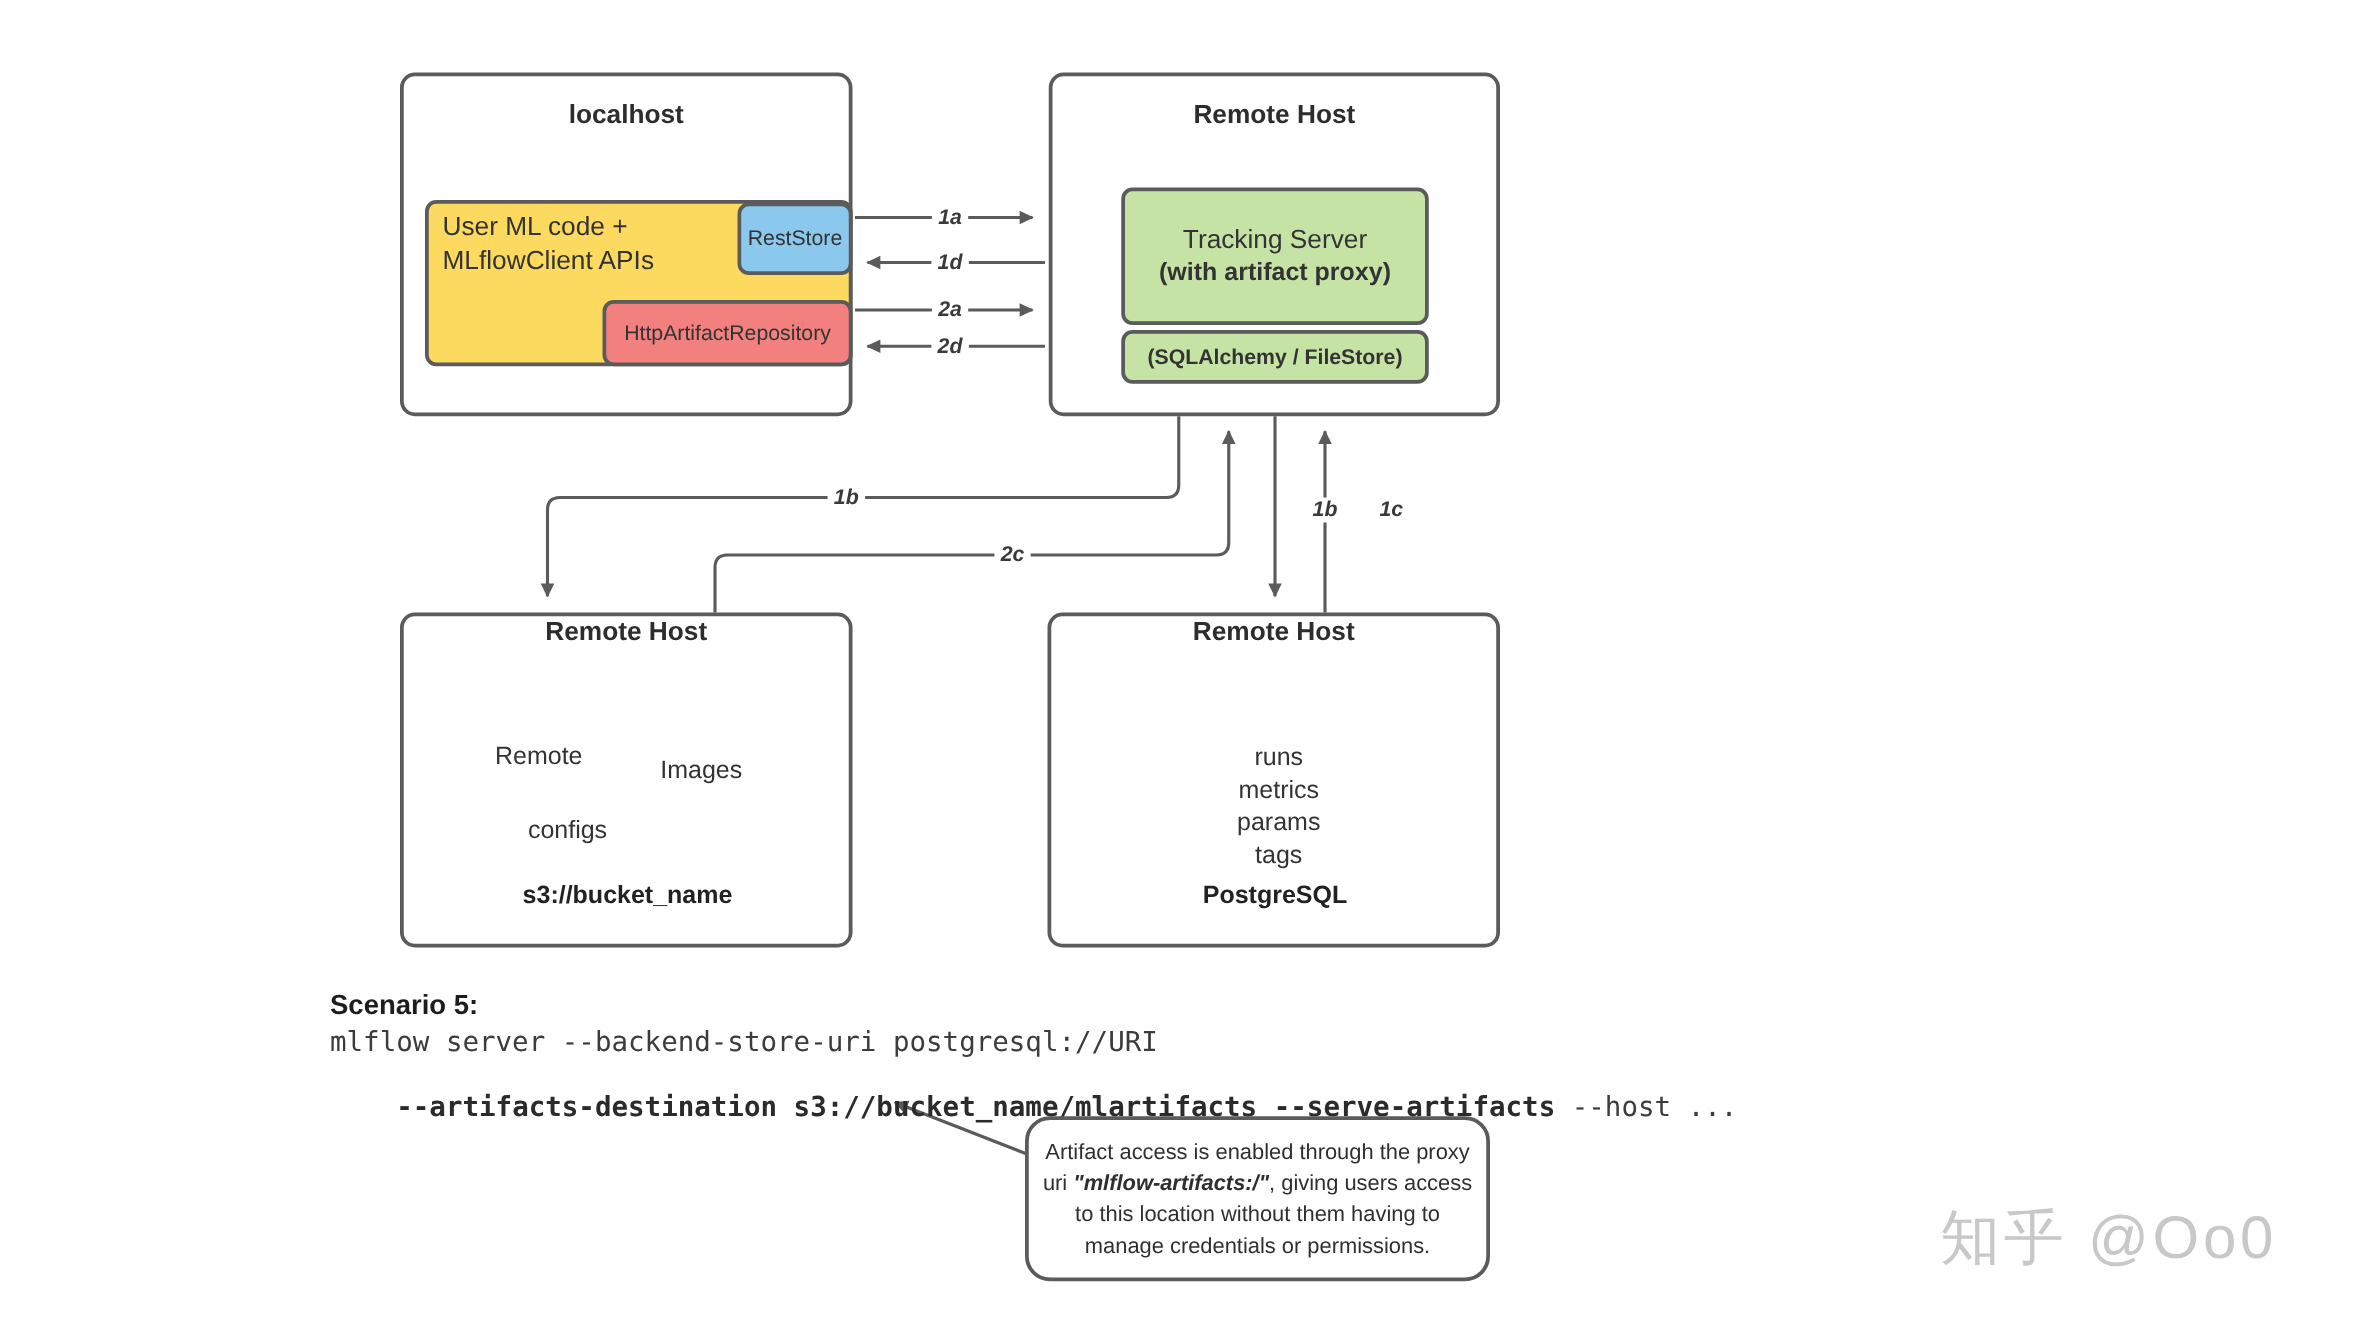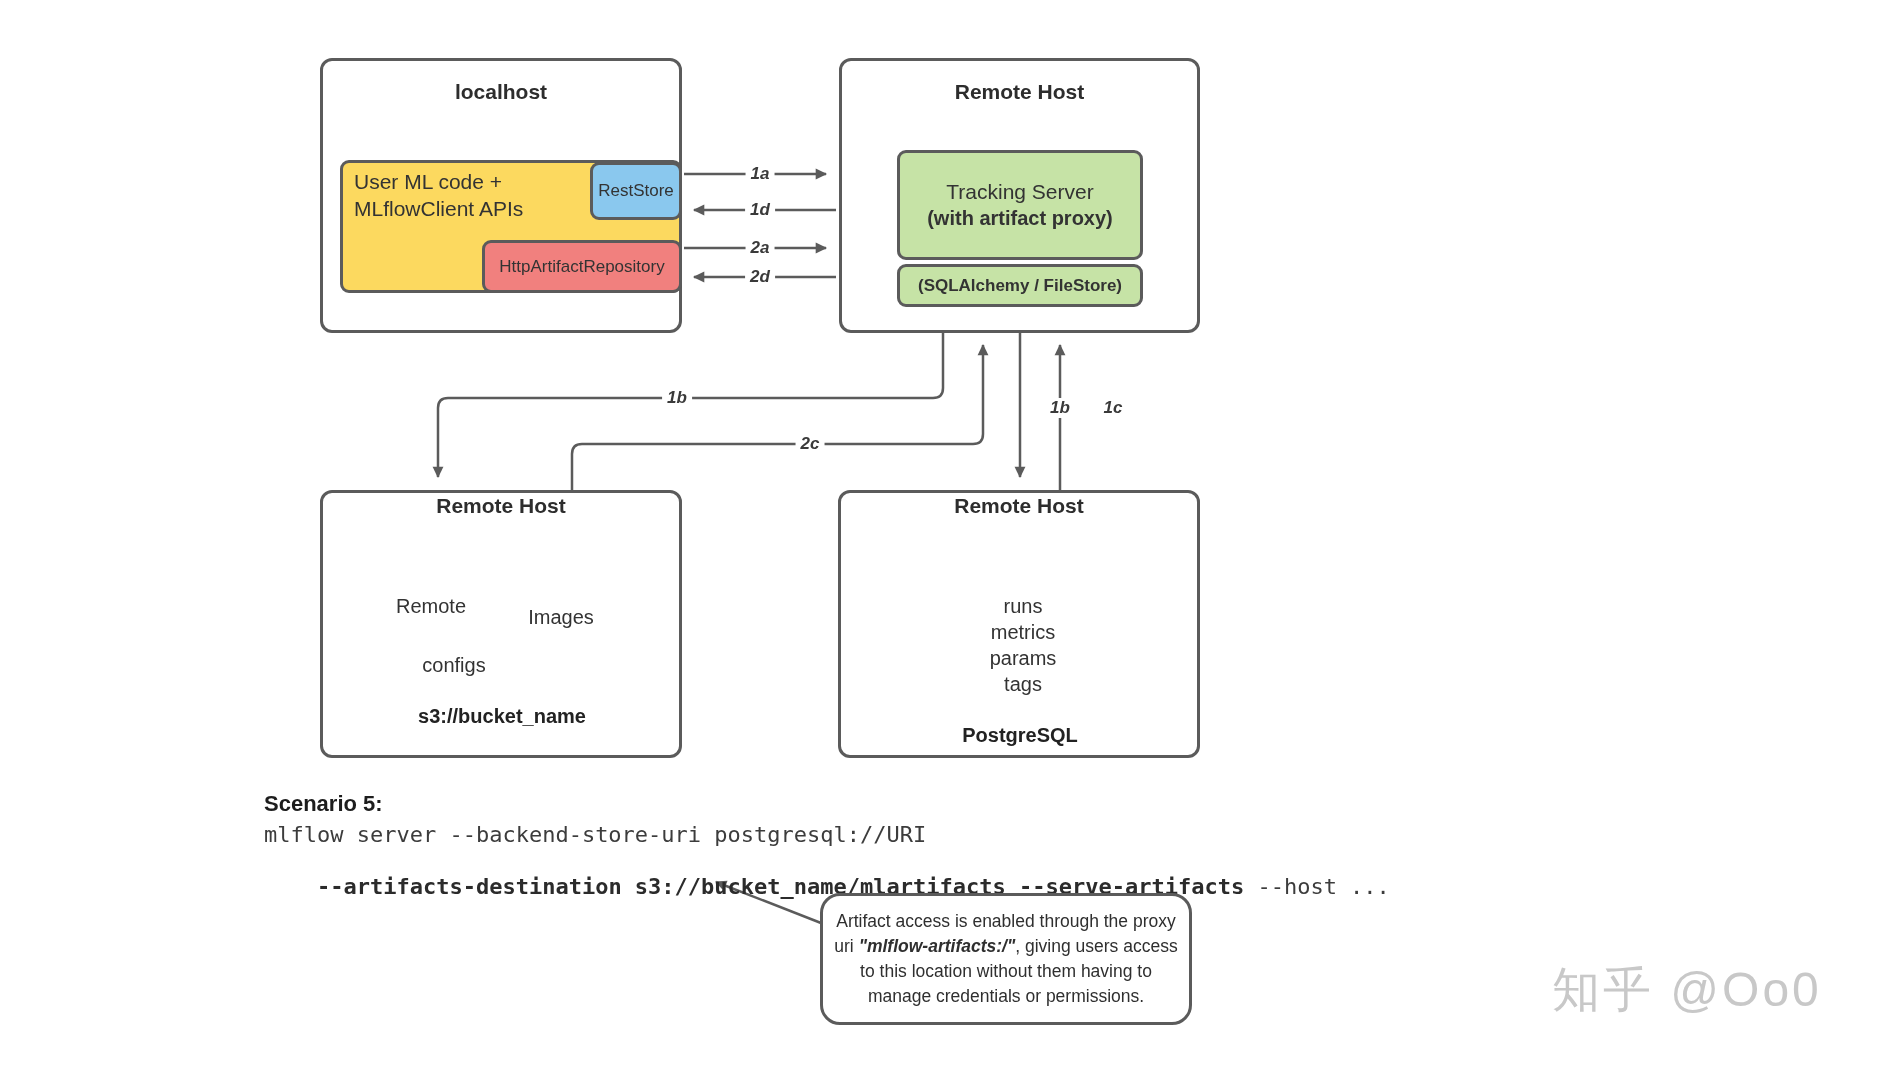--- a/index.html
+++ b/index.html
@@ -170,21 +170,21 @@
 
   <div class="outer-box" style="left:838px; top:490px; width:362px; height:268px;"></div>
   <div class="box-title" style="left:838px; top:494px; width:362px;">Remote Host</div>
 
   <div class="table-list" style="left:948px; top:593px; width:150px;">
     <div>runs</div>
     <div>metrics</div>
     <div>params</div>
     <div>tags</div>
   </div>
-  <div class="cyl-caption" style="left:920px; top:705px; width:200px;margin-top:19px;">PostgreSQL</div>
+  <div class="cyl-caption" style="left:920px; top:705px; width:200px;">PostgreSQL</div>
 
   <div class="conn-label" style="left:760px; top:174px;">1a</div>
   <div class="conn-label" style="left:760px; top:210px;">1d</div>
   <div class="conn-label" style="left:760px; top:248px;">2a</div>
   <div class="conn-label" style="left:760px; top:277px;">2d</div>
   <div class="conn-label" style="left:677px; top:398px;">1b</div>
   <div class="conn-label" style="left:810px; top:444px;">2c</div>
   <div class="conn-label" style="left:1060px; top:408px;">1b</div>
   <div class="conn-label" style="left:1113px; top:408px;">1c</div>
 

